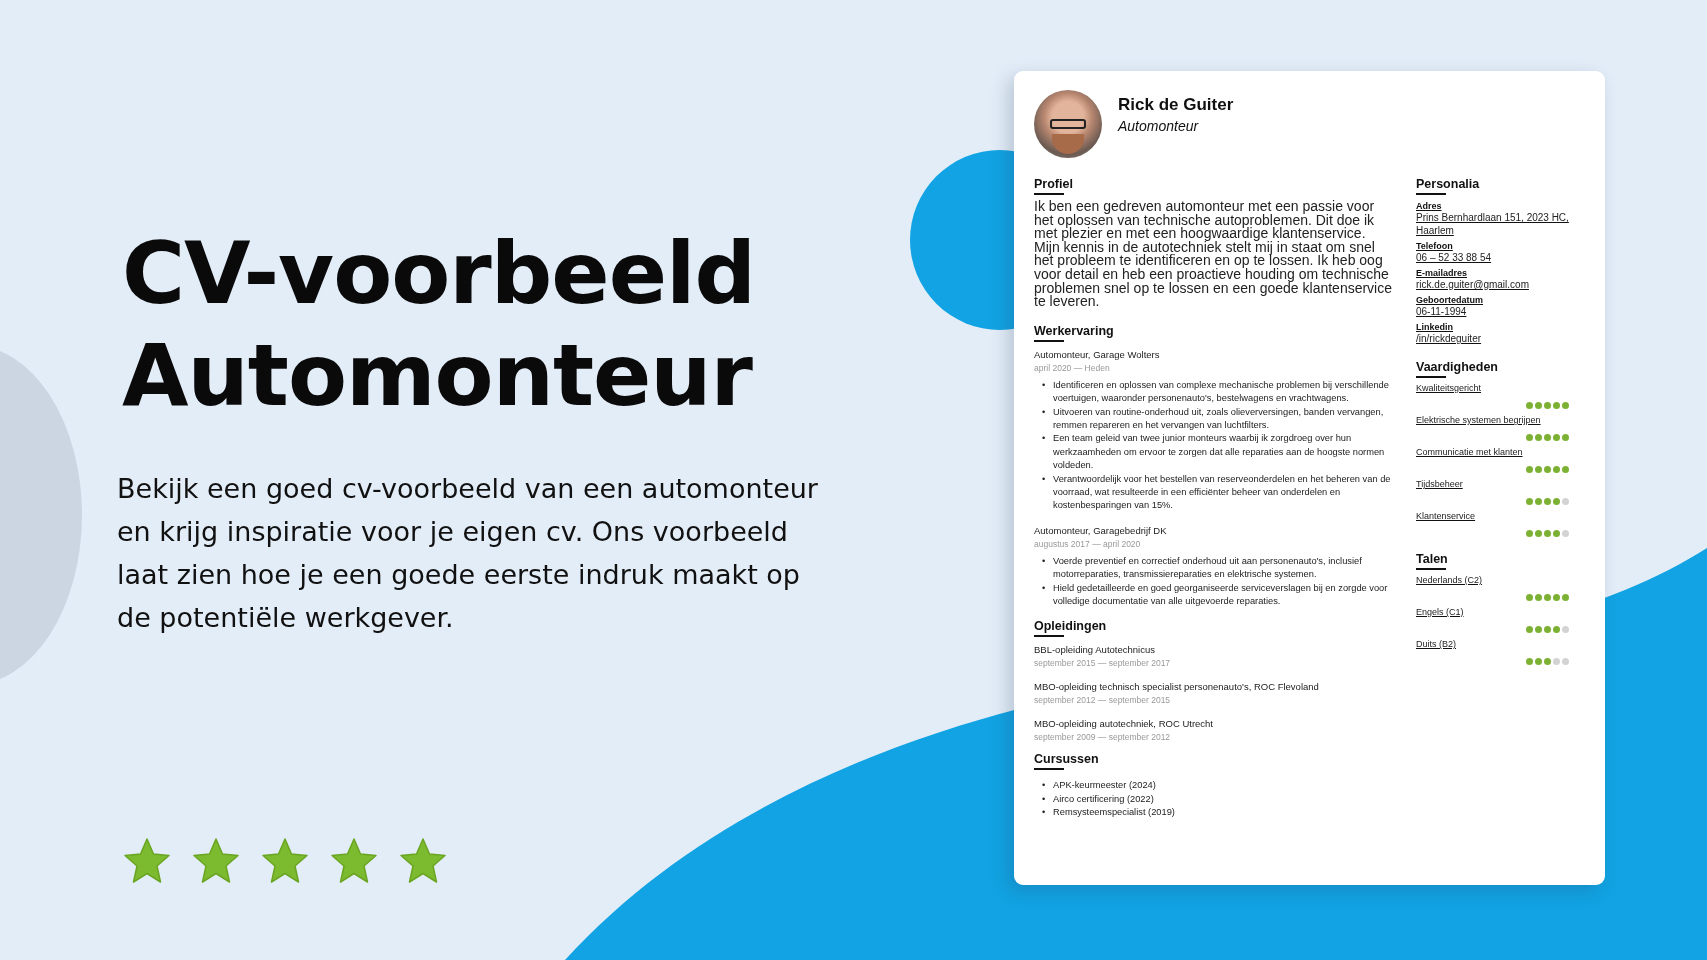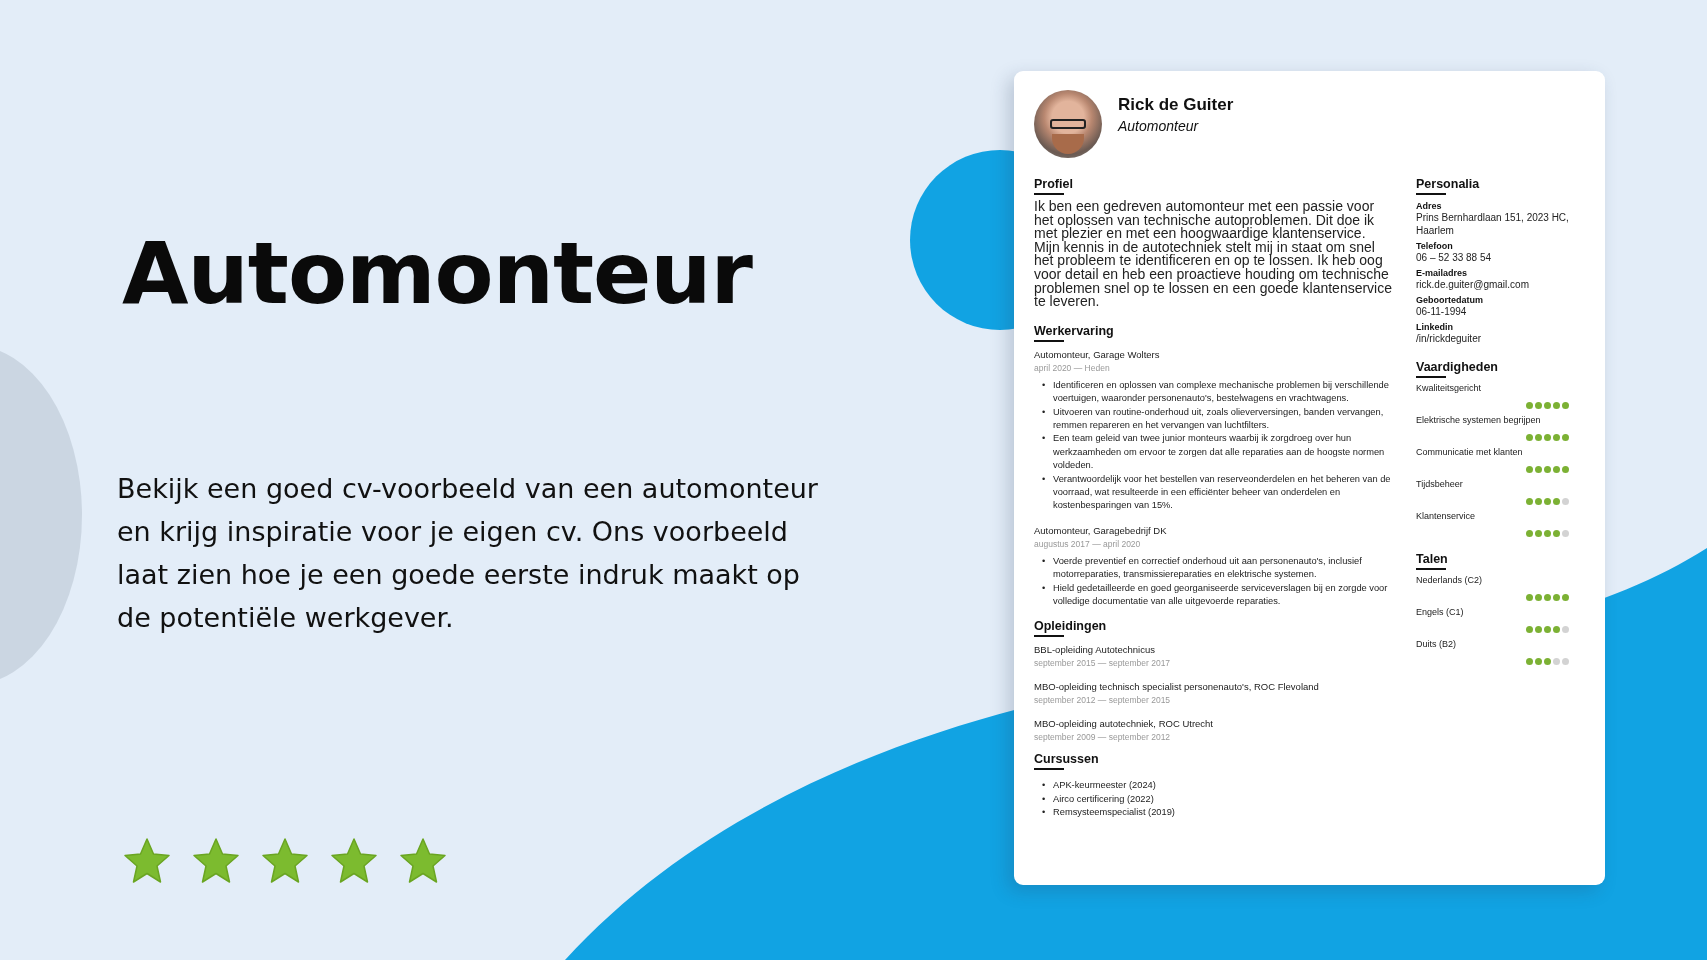--- a/index.html
+++ b/index.html
@@ -18,21 +18,21 @@
   .cv { position: absolute; left: 1014px; top: 71px; width: 591px; height: 814px; background: #fff; border-radius: 9px; box-shadow: -6px 6px 18px rgba(40,60,90,0.22); padding: 19px 20px; font-family: "Liberation Sans", sans-serif; }
   .cv-header { display: flex; align-items: flex-start; gap: 16px; }
   .avatar { width: 68px; height: 68px; border-radius: 50%; background: radial-gradient(circle at 50% 40%, #e2b49c 0 30%, #b88770 45%, #6b5a52 70%, #8d8a86 100%); position: relative; overflow: hidden; flex-shrink: 0; }
   .avatar .glasses { position: absolute; left: 16px; top: 29px; width: 36px; height: 10px; border: 2px solid #222; border-radius: 3px; }
   .avatar .beard { position: absolute; left: 18px; top: 44px; width: 32px; height: 20px; border-radius: 0 0 16px 16px; background: #a86b4a; }
   .cv-name { font-size: 17px; font-weight: 700; margin-top: 5px; }
   .cv-role { font-size: 14px; font-style: italic; margin-top: 3px; }
 
   .cv-body { display: flex; margin-top: 16px; }
   .cv-main { width: 360px; }
-  .cv-side { margin-left: 22px; width: 155px; }
+  .cv-side { margin-left: 22px; width: 155px; text-decoration: underline; }
 
   .sec-title { font-size: 12.5px; font-weight: 700; display: inline-block; position: relative; padding-bottom: 4px; margin-bottom: 5px; }
   .sec-title::after { content: ""; position: absolute; left: 0; bottom: 0; width: 30px; height: 2px; background: #111; }
   .para { font-size: 14px; line-height: 13.6px; color: #222; }
   .section { margin-bottom: 12px; }
 
   .job-title { font-size: 9.5px; color: #222; margin-top: 2px; }
   .job-date { font-size: 8.5px; color: #999; margin-top: 3px; margin-bottom: 6px; }
   .bullets { list-style: none; padding-left: 8px; }
   .bullets li { font-size: 9.3px; line-height: 13.4px; color: #222; position: relative; padding-left: 11px; text-indent: 0; }
@@ -51,20 +51,21 @@
 </head>
 <body>
 
 <div class="bg-left-circle"></div>
 <div class="bg-blue-circle"></div>
 <svg class="bg-wave" viewBox="0 0 1707 960">
   <path d="M565 960 C 720 790, 950 720, 1100 690 L 1430 640 C 1560 620, 1640 590, 1707 548 L 1707 960 Z" fill="#11a3e3"></path>
 </svg>
 
 <h1 class="hero-title">
+  <div>CV-voorbeeld</div>
   <div>Automonteur</div>
 </h1>
 <p class="hero-text">Bekijk een goed cv-voorbeeld van een automonteur en krijg inspiratie voor je eigen cv. Ons voorbeeld laat zien hoe je een goede eerste indruk maakt op de potentiële werkgever.</p>
 
 <div class="stars" id="stars">
     <svg class="star" viewBox="0 0 50 50">
       <path d="M25 3 L31.5 18 L47 19.5 L35 30 L38.5 46 L25 37.5 L11.5 46 L15 30 L3 19.5 L18.5 18 Z" fill="#7cbb2f" stroke="#6aa522" stroke-width="1.5" stroke-linejoin="round"></path>
     </svg>
     <svg class="star" viewBox="0 0 50 50">
       <path d="M25 3 L31.5 18 L47 19.5 L35 30 L38.5 46 L25 37.5 L11.5 46 L15 30 L3 19.5 L18.5 18 Z" fill="#7cbb2f" stroke="#6aa522" stroke-width="1.5" stroke-linejoin="round"></path>

